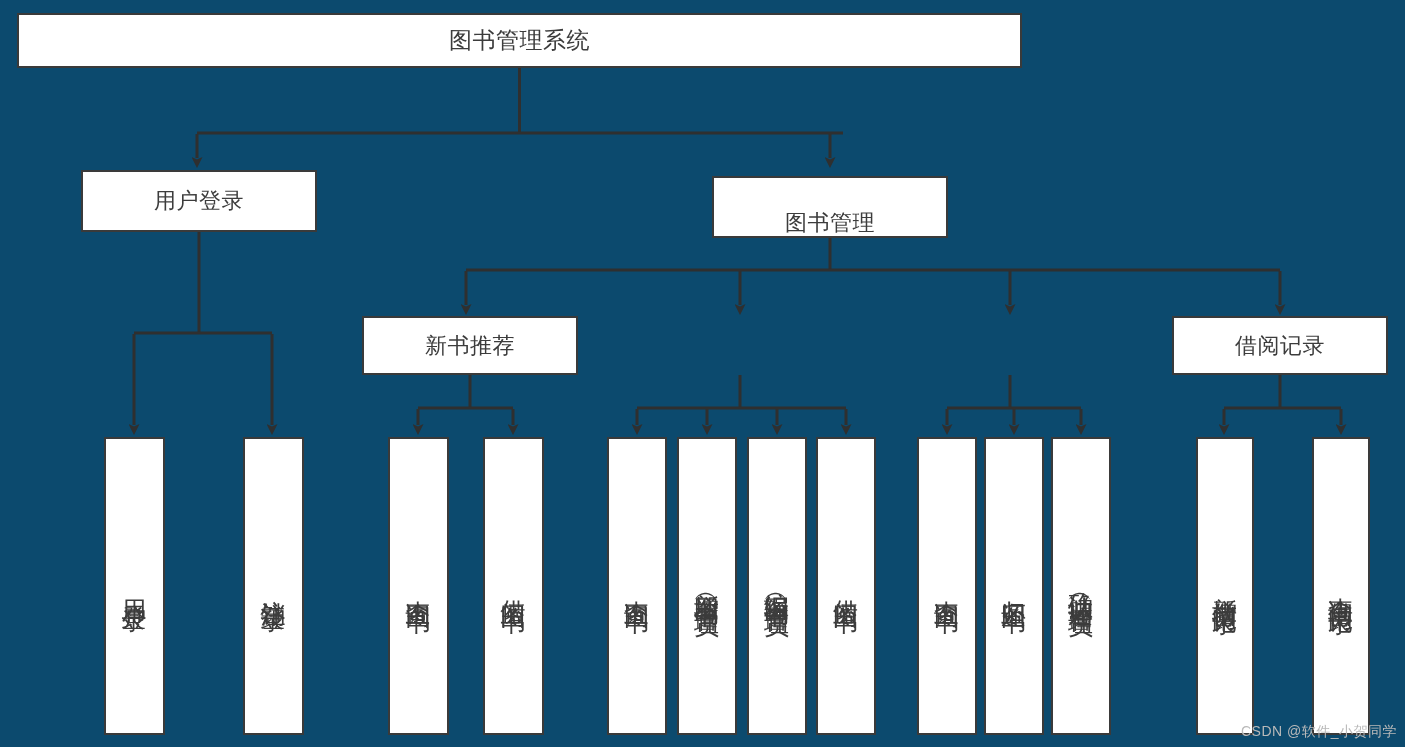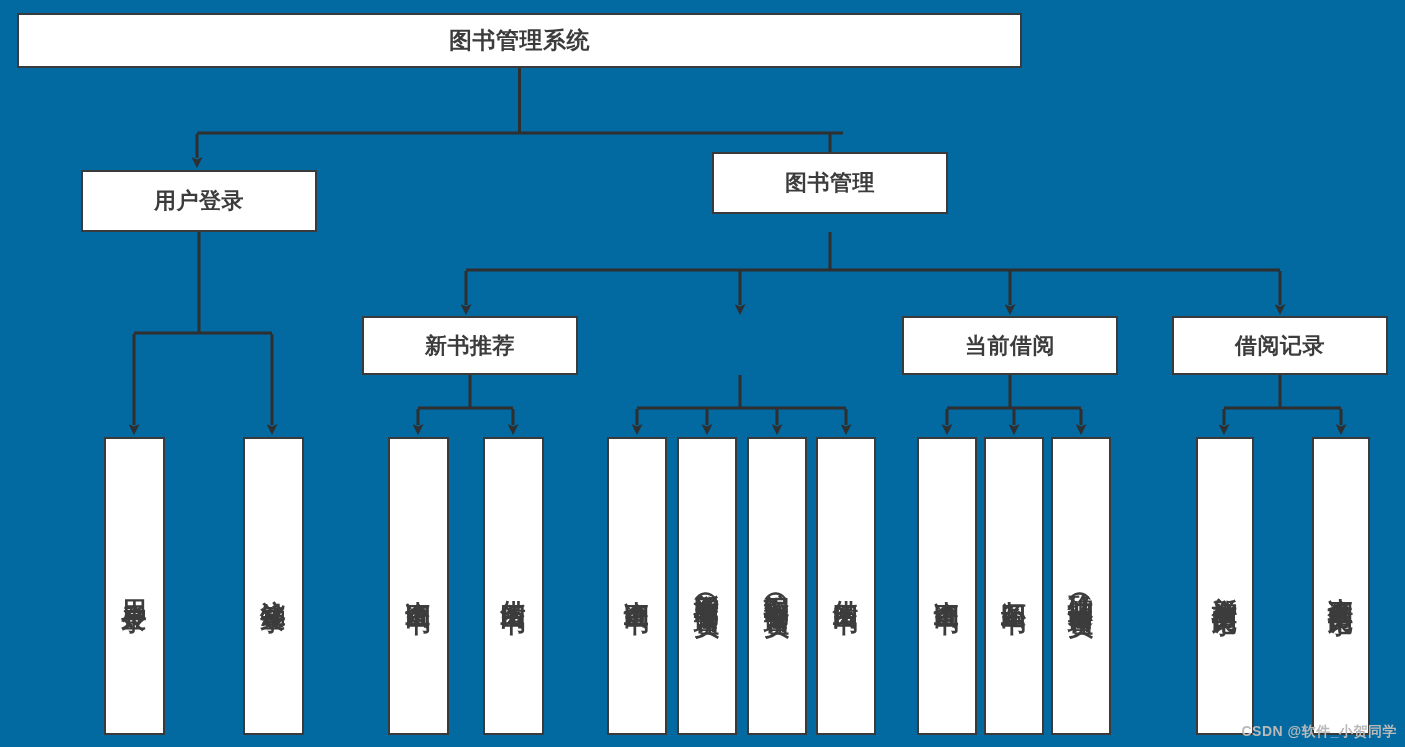--- a/index.html
+++ b/index.html
@@ -7,23 +7,22 @@
     padding: 0;
     background: #ffffff;
   }
   body {
     font-family: "Liberation Sans", "DejaVu Sans", sans-serif;
   }
   #canvas {
     position: relative;
     width: 1405px;
     height: 747px;
-    background: #0369a1;
+    background: #0c4a6e;
     overflow: hidden;
-    font-weight: bold;
   }
   svg.wires {
     position: absolute;
     left: 0;
     top: 0;
     width: 1405px;
     height: 747px;
     pointer-events: none;
   }
   .node {
@@ -127,29 +126,26 @@
     </g>
   </svg>
 
   <div class="node root h" style="left:17px; top:13px; width:1005px; height:55px;">
     <span class="label">图书管理系统</span>
   </div>
 
   <div class="node h" style="left:81px; top:170px; width:236px; height:62px;">
     <span class="label">用户登录</span>
   </div>
-  <div class="node h" style="left:712px; top:152px; width:236px; height:62px;">
+  <div class="node h" style="left:712px; top:176px; width:236px; height:62px;align-items:flex-end;">
     <span class="label">图书管理</span>
   </div>
 
   <div class="node h" style="left:362px; top:316px; width:216px; height:59px;">
     <span class="label">新书推荐</span>
-  </div>
-  <div class="node h" style="left:902px; top:316px; width:216px; height:59px;">
-    <span class="label">当前借阅</span>
   </div>
   <div class="node h" style="left:1172px; top:316px; width:216px; height:59px;justify-content:center;">
     <span class="label">借阅记录</span>
   </div>
 
   <div class="node v" style="left:104px; top:437px; width:61px; height:298px;">
     <span class="label">用户登录</span>
   </div>
   <div class="node v" style="left:243px; top:437px; width:61px; height:298px;">
     <span class="label">注销登录</span>

